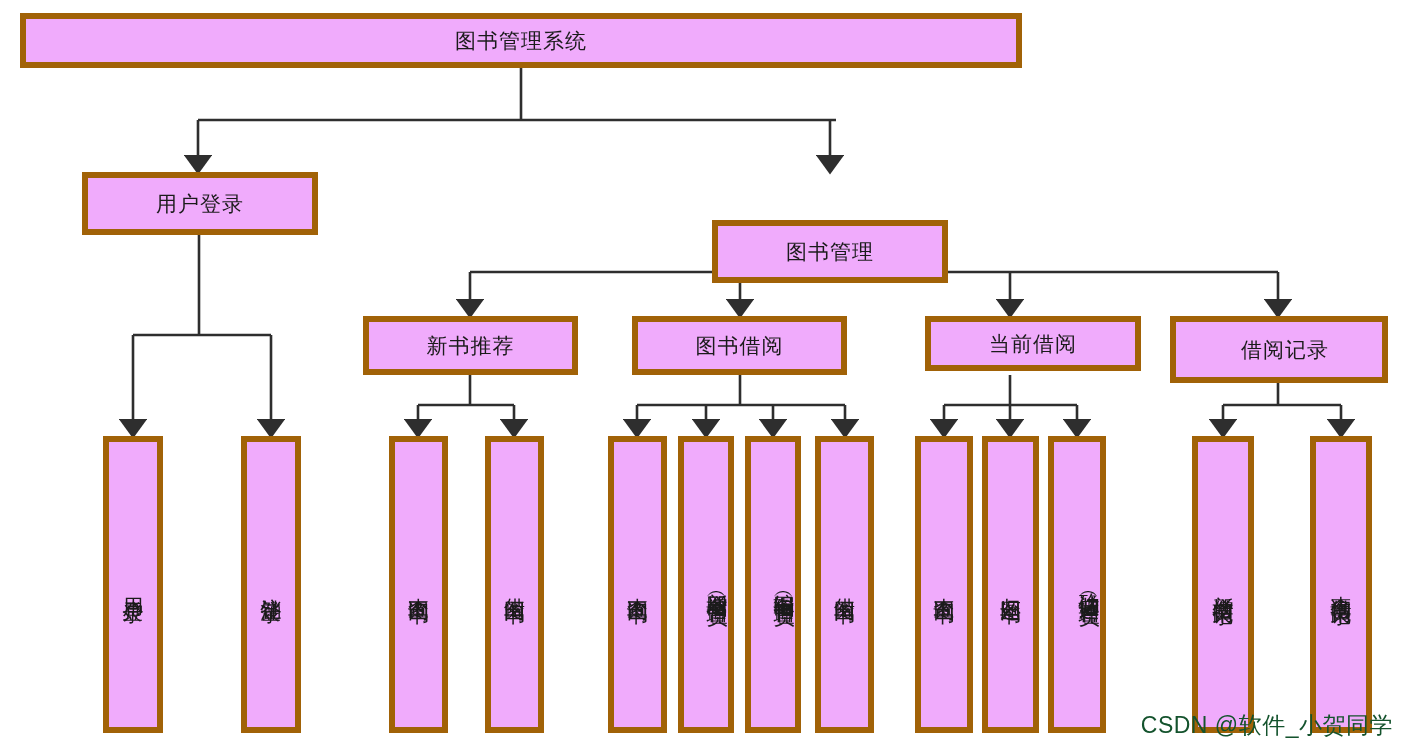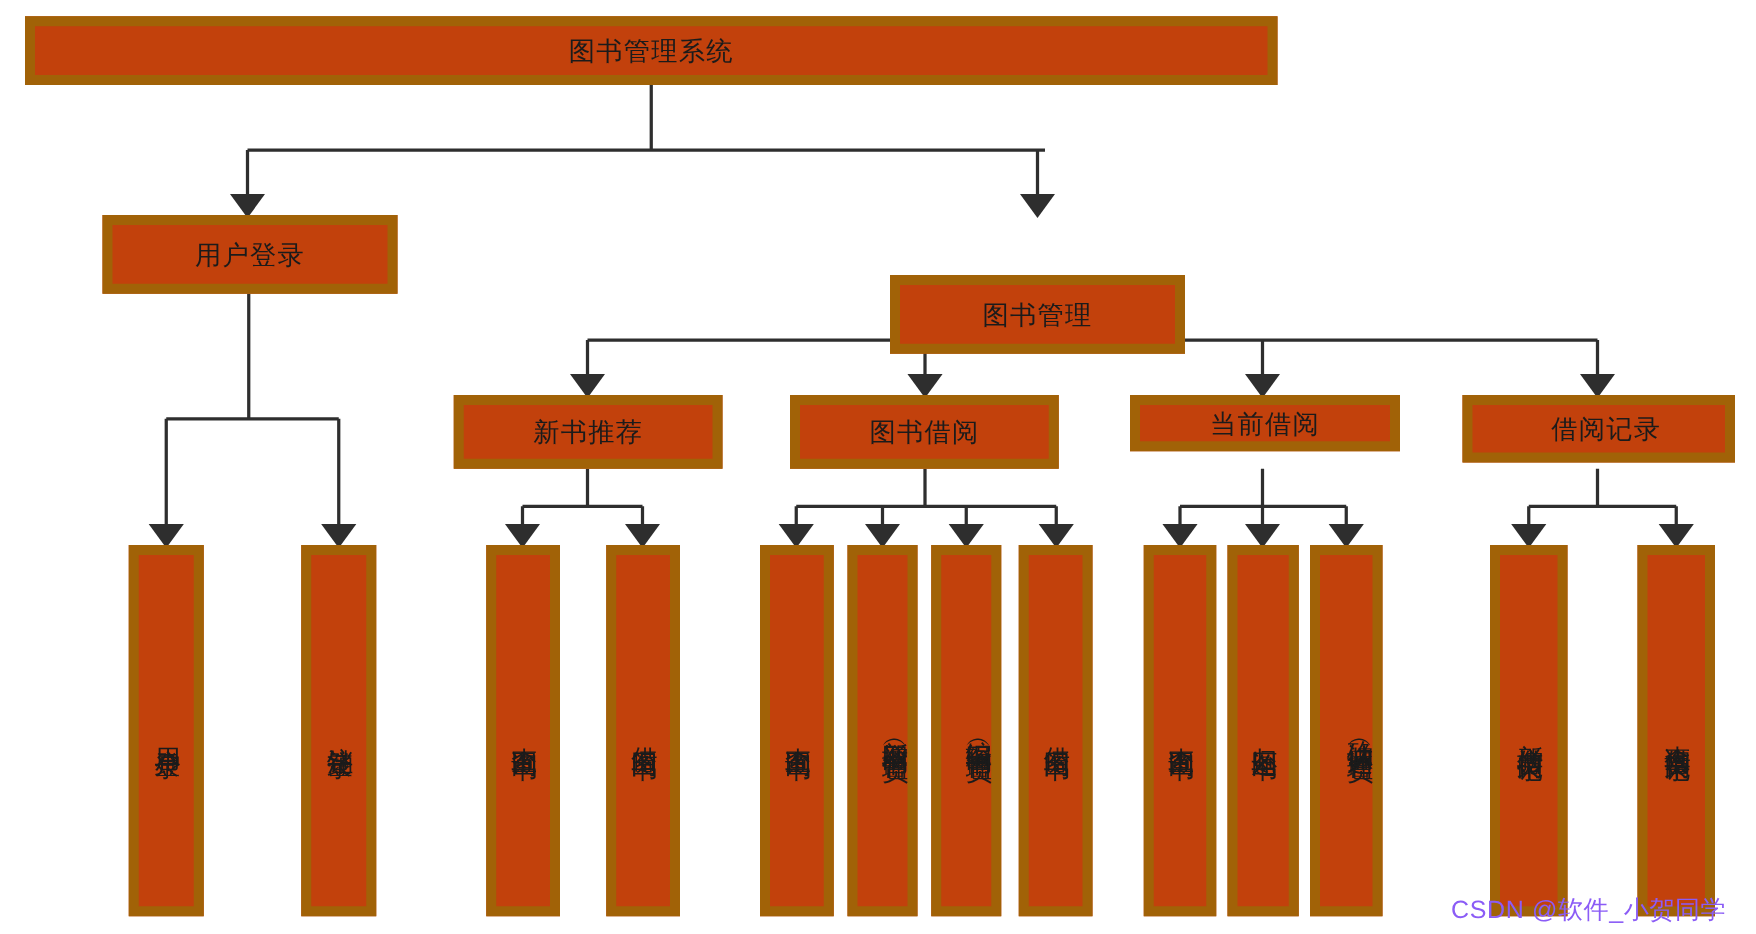--- a/index.html
+++ b/index.html
@@ -1,28 +1,28 @@
 <!DOCTYPE html>
 <html><head>
 <meta charset="utf-8">
 <style>
   html,body{margin:0;padding:0;background:#ffffff;}
   body{width:1405px;height:747px;font-family:"Liberation Sans","DejaVu Sans",sans-serif;}
   #stage{position:relative;width:1405px;height:747px;overflow:hidden;background:#fff;}
   #edges{position:absolute;left:0;top:0;width:1405px;height:747px;}
-  .node{position:absolute;box-sizing:border-box;background:#c2410c;
-        border:8px solid #a16207;display:flex;align-items:center;justify-content:center;
+  .node{position:absolute;box-sizing:border-box;background:#f0abfc;
+        border:6px solid #a16207;display:flex;align-items:center;justify-content:center;
         color:#1b1b1b;}
   .node.h{font-size:21px;letter-spacing:1px;}
   .node.v{writing-mode:vertical-rl;text-orientation:upright;font-size:21px;
           letter-spacing:2px;line-height:1.05;padding:8px 0;align-items:flex-start;
           justify-content:center;}
   .node.v.tall{align-items:flex-start;}
   .node.v.mid{align-items:center;}
-  #watermark{position:absolute;right:24px;bottom:6px;color:#8b5cf6;font-size:20px;
+  #watermark{position:absolute;right:12px;bottom:6px;color:#14532d;font-size:23px;
              letter-spacing:0.5px;white-space:nowrap;}
 </style>
 </head>
 <body>
 
 <div id="stage">
 
   <svg id="edges" viewBox="0 0 1405 747" xmlns="http://www.w3.org/2000/svg">
     <defs>
       <marker id="arw" markerWidth="10" markerHeight="11" refX="1.2" refY="5.5" orient="auto" markerUnits="strokeWidth">
@@ -73,22 +73,22 @@
     </g>
   </svg>
 
   <div class="node h" style="left: 20px; top: 13px; width: 1002px; height: 55px;">图书管理系统</div>
 
   <div class="node h" style="left: 82px; top: 172px; width: 236px; height: 63px;">用户登录</div>
   <div class="node h" style="left: 712px; top: 172px; width: 236px; height: 63px; margin-top: 48px;">图书管理</div>
 
   <div class="node h" style="left: 632px; top: 316px; width: 215px; height: 59px;">图书借阅</div>
   <div class="node h" style="left: 363px; top: 316px; width: 215px; height: 59px;">新书推荐</div>
-  <div class="node h" style="left: 904px; top: 316px; width: 216px; height: 45px;">当前借阅</div>
-  <div class="node h" style="left: 1170px; top: 316px; width: 218px; height: 54px; padding-left: 12px;">借阅记录</div>
+  <div class="node h" style="left: 925px; top: 316px; width: 216px; height: 55px;">当前借阅</div>
+  <div class="node h" style="left: 1170px; top: 316px; width: 218px; height: 67px; padding-left: 12px;">借阅记录</div>
 
   <div class="node v mid" style="left: 103px; top: 436px; width: 60px; height: 297px;">用户登录</div>
   <div class="node v mid" style="left: 241px; top: 436px; width: 60px; height: 297px;">注销登录</div>
   <div class="node v mid" style="left: 389px; top: 436px; width: 59px; height: 297px;">查询图书</div>
   <div class="node v mid" style="left: 485px; top: 436px; width: 59px; height: 297px;">借阅图书</div>
   <div class="node v mid" style="left: 608px; top: 436px; width: 59px; height: 297px;">查询图书</div>
   <div class="node v tall" style="left: 678px; top: 436px; width: 56px; height: 297px;">新增图书（管理员）</div>
   <div class="node v tall" style="left: 745px; top: 436px; width: 56px; height: 297px;">编辑图书（管理员）</div>
   <div class="node v mid" style="left: 815px; top: 436px; width: 59px; height: 297px;">借阅图书</div>
   <div class="node v mid" style="left: 915px; top: 436px; width: 58px; height: 297px;">查询图书</div>

